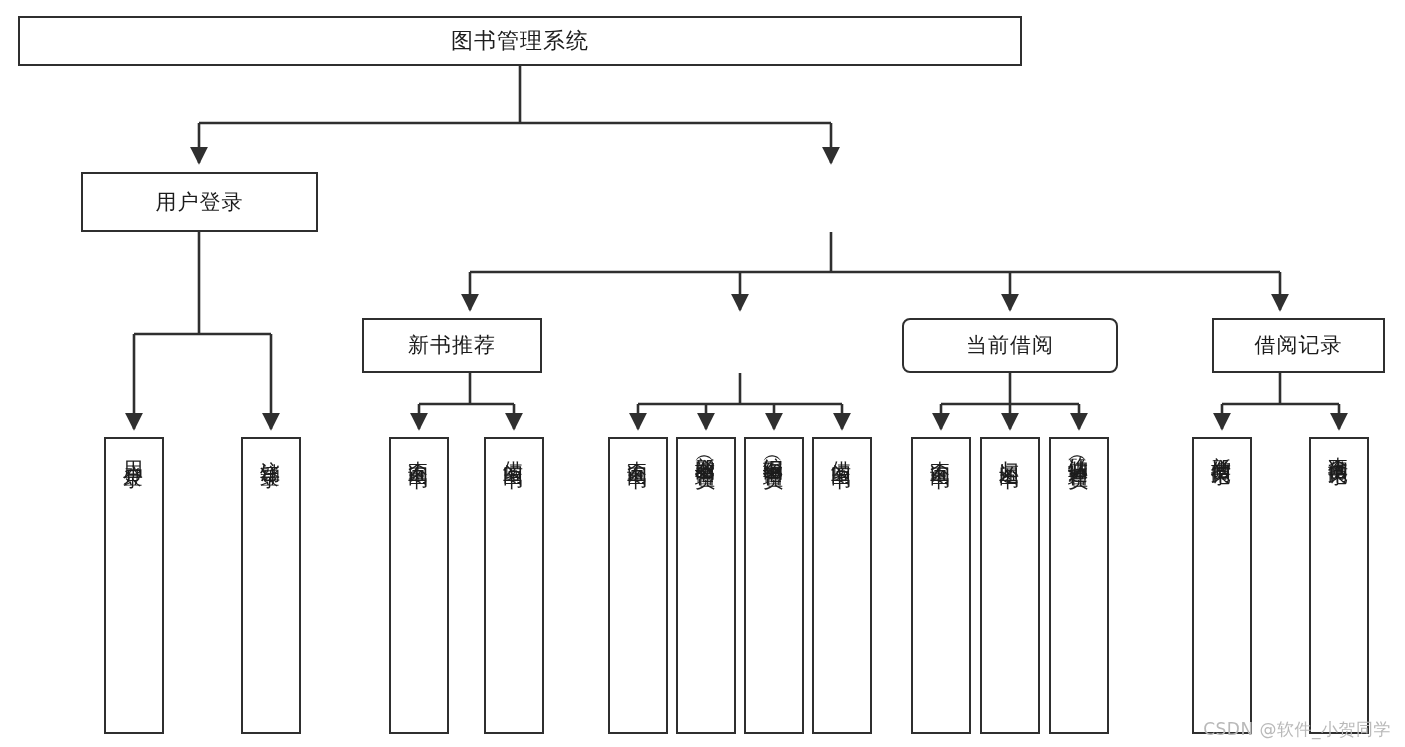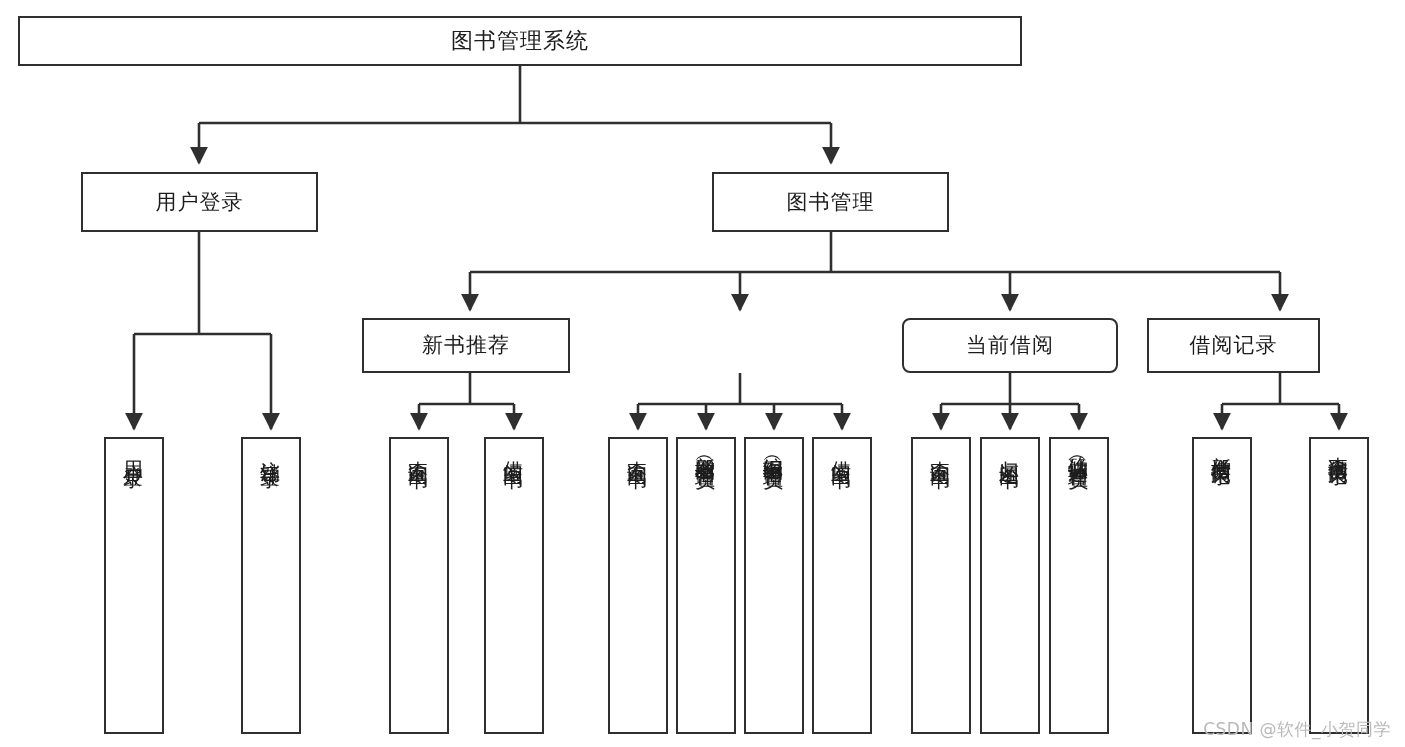--- a/index.html
+++ b/index.html
@@ -131,28 +131,27 @@
       <path d="M 1222 404 L 1339 404"></path>
       <path d="M 1222 404 L 1222 429" marker-end="url(#arrow)"></path>
       <path d="M 1339 404 L 1339 429" marker-end="url(#arrow)"></path>
     </g>
   </svg>
 
   <div class="node horiz root" style="left:18px; top:16px; width:1004px; height:50px;">图书管理系统</div>
 
   <div class="node horiz" style="left:81px; top:172px; width:237px; height:60px;">用户登录</div>
 
-  <div class="node horiz" style="left:712px; top:172px; width:237px; height:60px;">图书管理</div>
 
-  <div class="node horiz" style="left:362px; top:318px; width:208px; height:55px;">新书推荐</div>
+  <div class="node horiz" style="left:362px; top:318px; width:180px; height:55px;">新书推荐</div>
 
 
   <div class="node horiz" style="left:902px; top:318px; width:216px; height:55px;border-radius:8px;">当前借阅</div>
 
-  <div class="node horiz" style="left:1147px; top:318px; width:173px; height:55px;">借阅记录</div>
+  <div class="node horiz" style="left:1212px; top:318px; width:173px; height:55px;">借阅记录</div>
 
   <div class="leaf" style="left:104px; top:437px; width:60px; height:297px;">
     <span class="vtext">用户登录</span>
   </div>
   <div class="leaf" style="left:241px; top:437px; width:60px; height:297px;">
     <span class="vtext">注销登录</span>
   </div>
 
   <div class="leaf" style="left:389px; top:437px; width:60px; height:297px;">
     <span class="vtext">查询图书</span>

